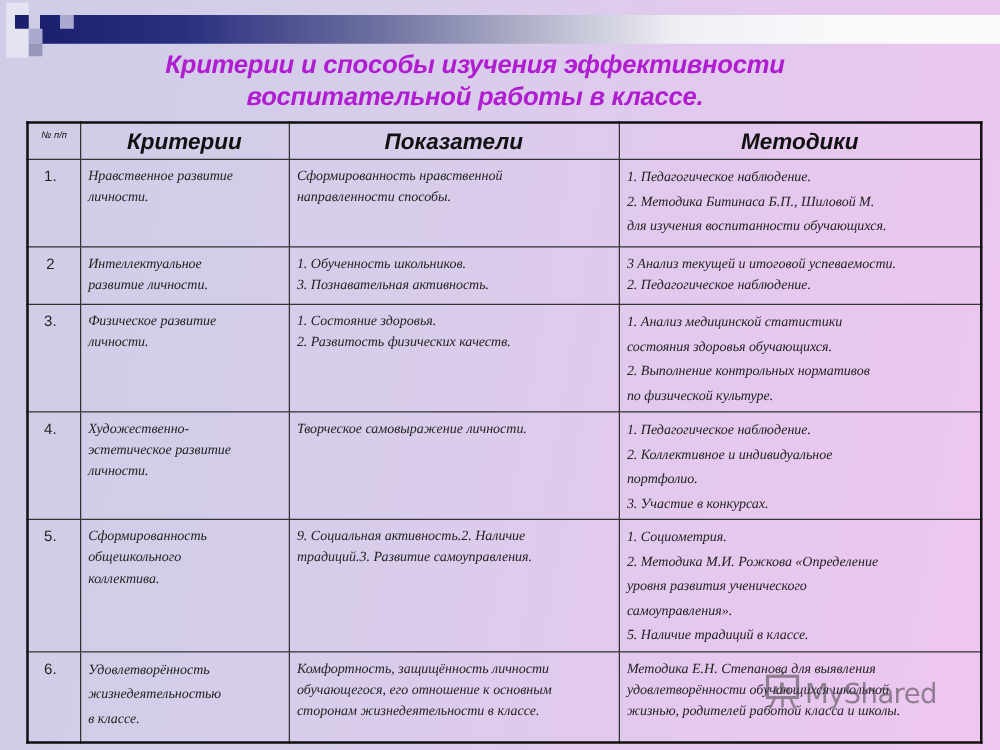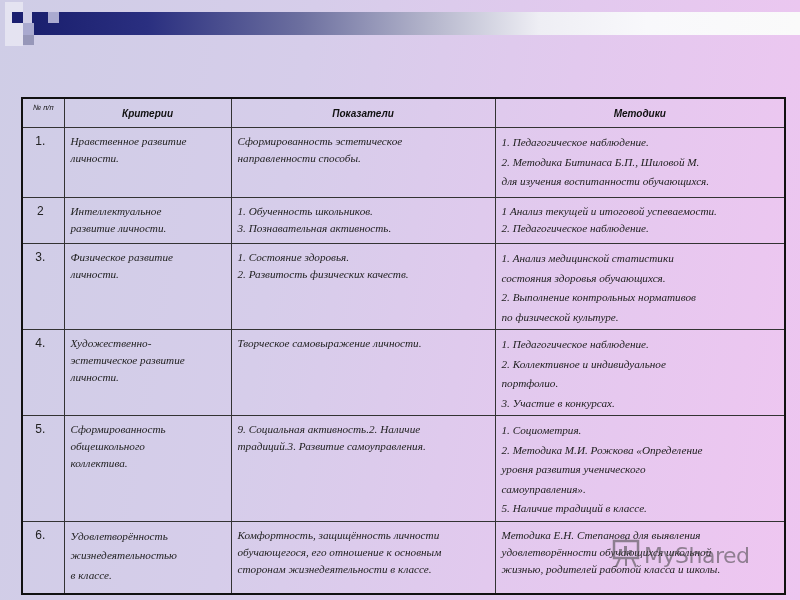--- a/index.html
+++ b/index.html
@@ -61,21 +61,21 @@
       vertical-align: top;
       padding: 0;
       font-weight: normal;
     }
     table.main th {
       height: 24px;
       vertical-align: middle;
       font-family: "Liberation Sans", sans-serif;
       font-style: italic;
       font-weight: bold;
-      font-size: 10px;
+      font-size: 18px;
       color: #111;
       text-align: center;
       border-bottom: 1.5px solid #333;
     }
     th.num-head {
       font-size: 7.5px !important;
       font-weight: normal !important;
       vertical-align: top !important;
       padding-top: 4px !important;
     }
@@ -121,20 +121,22 @@
 <body>
 
 <div class="deco-sq sq5"></div>
 <div class="deco-bar"></div>
 <div class="deco-sq sq1"></div>
 <div class="deco-sq sq2"></div>
 <div class="deco-sq sq3"></div>
 <div class="deco-sq sq4"></div>
 
 <div class="title">
+  <div>Критерии и способы изучения эффективности</div>
+  <div>воспитательной работы в классе.</div>
 </div>
 
 <table class="main">
   <colgroup>
     <col style="width:42px">
     <col style="width:167px">
     <col style="width:264px">
     <col style="width:290px">
   </colgroup>
   <thead>
@@ -152,21 +154,21 @@
           <div class="cell">1.</div>
         </td>
       <td>
           <div class="cell">
         <span class="line"> Нравственное развитие</span>
         <span class="line">личности.</span>
       </div>
         </td>
       <td>
           <div class="cell">
-        <span class="line">Сформированность эстетическое</span>
+        <span class="line">Сформированность нравственной</span>
         <span class="line">направленности способы.</span>
       </div>
         </td>
       <td>
           <div class="cell meth">
         <span class="line">1. Педагогическое наблюдение.</span>
         <span class="line">2. Методика Битинаса Б.П., Шиловой М.</span>
         <span class="line">для изучения воспитанности обучающихся.</span>
       </div>
         </td>
@@ -183,21 +185,21 @@
       </div>
         </td>
       <td>
           <div class="cell">
         <span class="line">1. Обученность школьников.</span>
         <span class="line">3. Познавательная активность.</span>
       </div>
         </td>
       <td>
           <div class="cell">
-        <span class="line">1 Анализ текущей и итоговой успеваемости.</span>
+        <span class="line">3 Анализ текущей и итоговой успеваемости.</span>
         <span class="line">2. Педагогическое наблюдение.</span>
       </div>
         </td>
     </tr>
 
     <tr style="height:82px">
       <td class="num">
           <div class="cell">3.</div>
         </td>
       <td>

